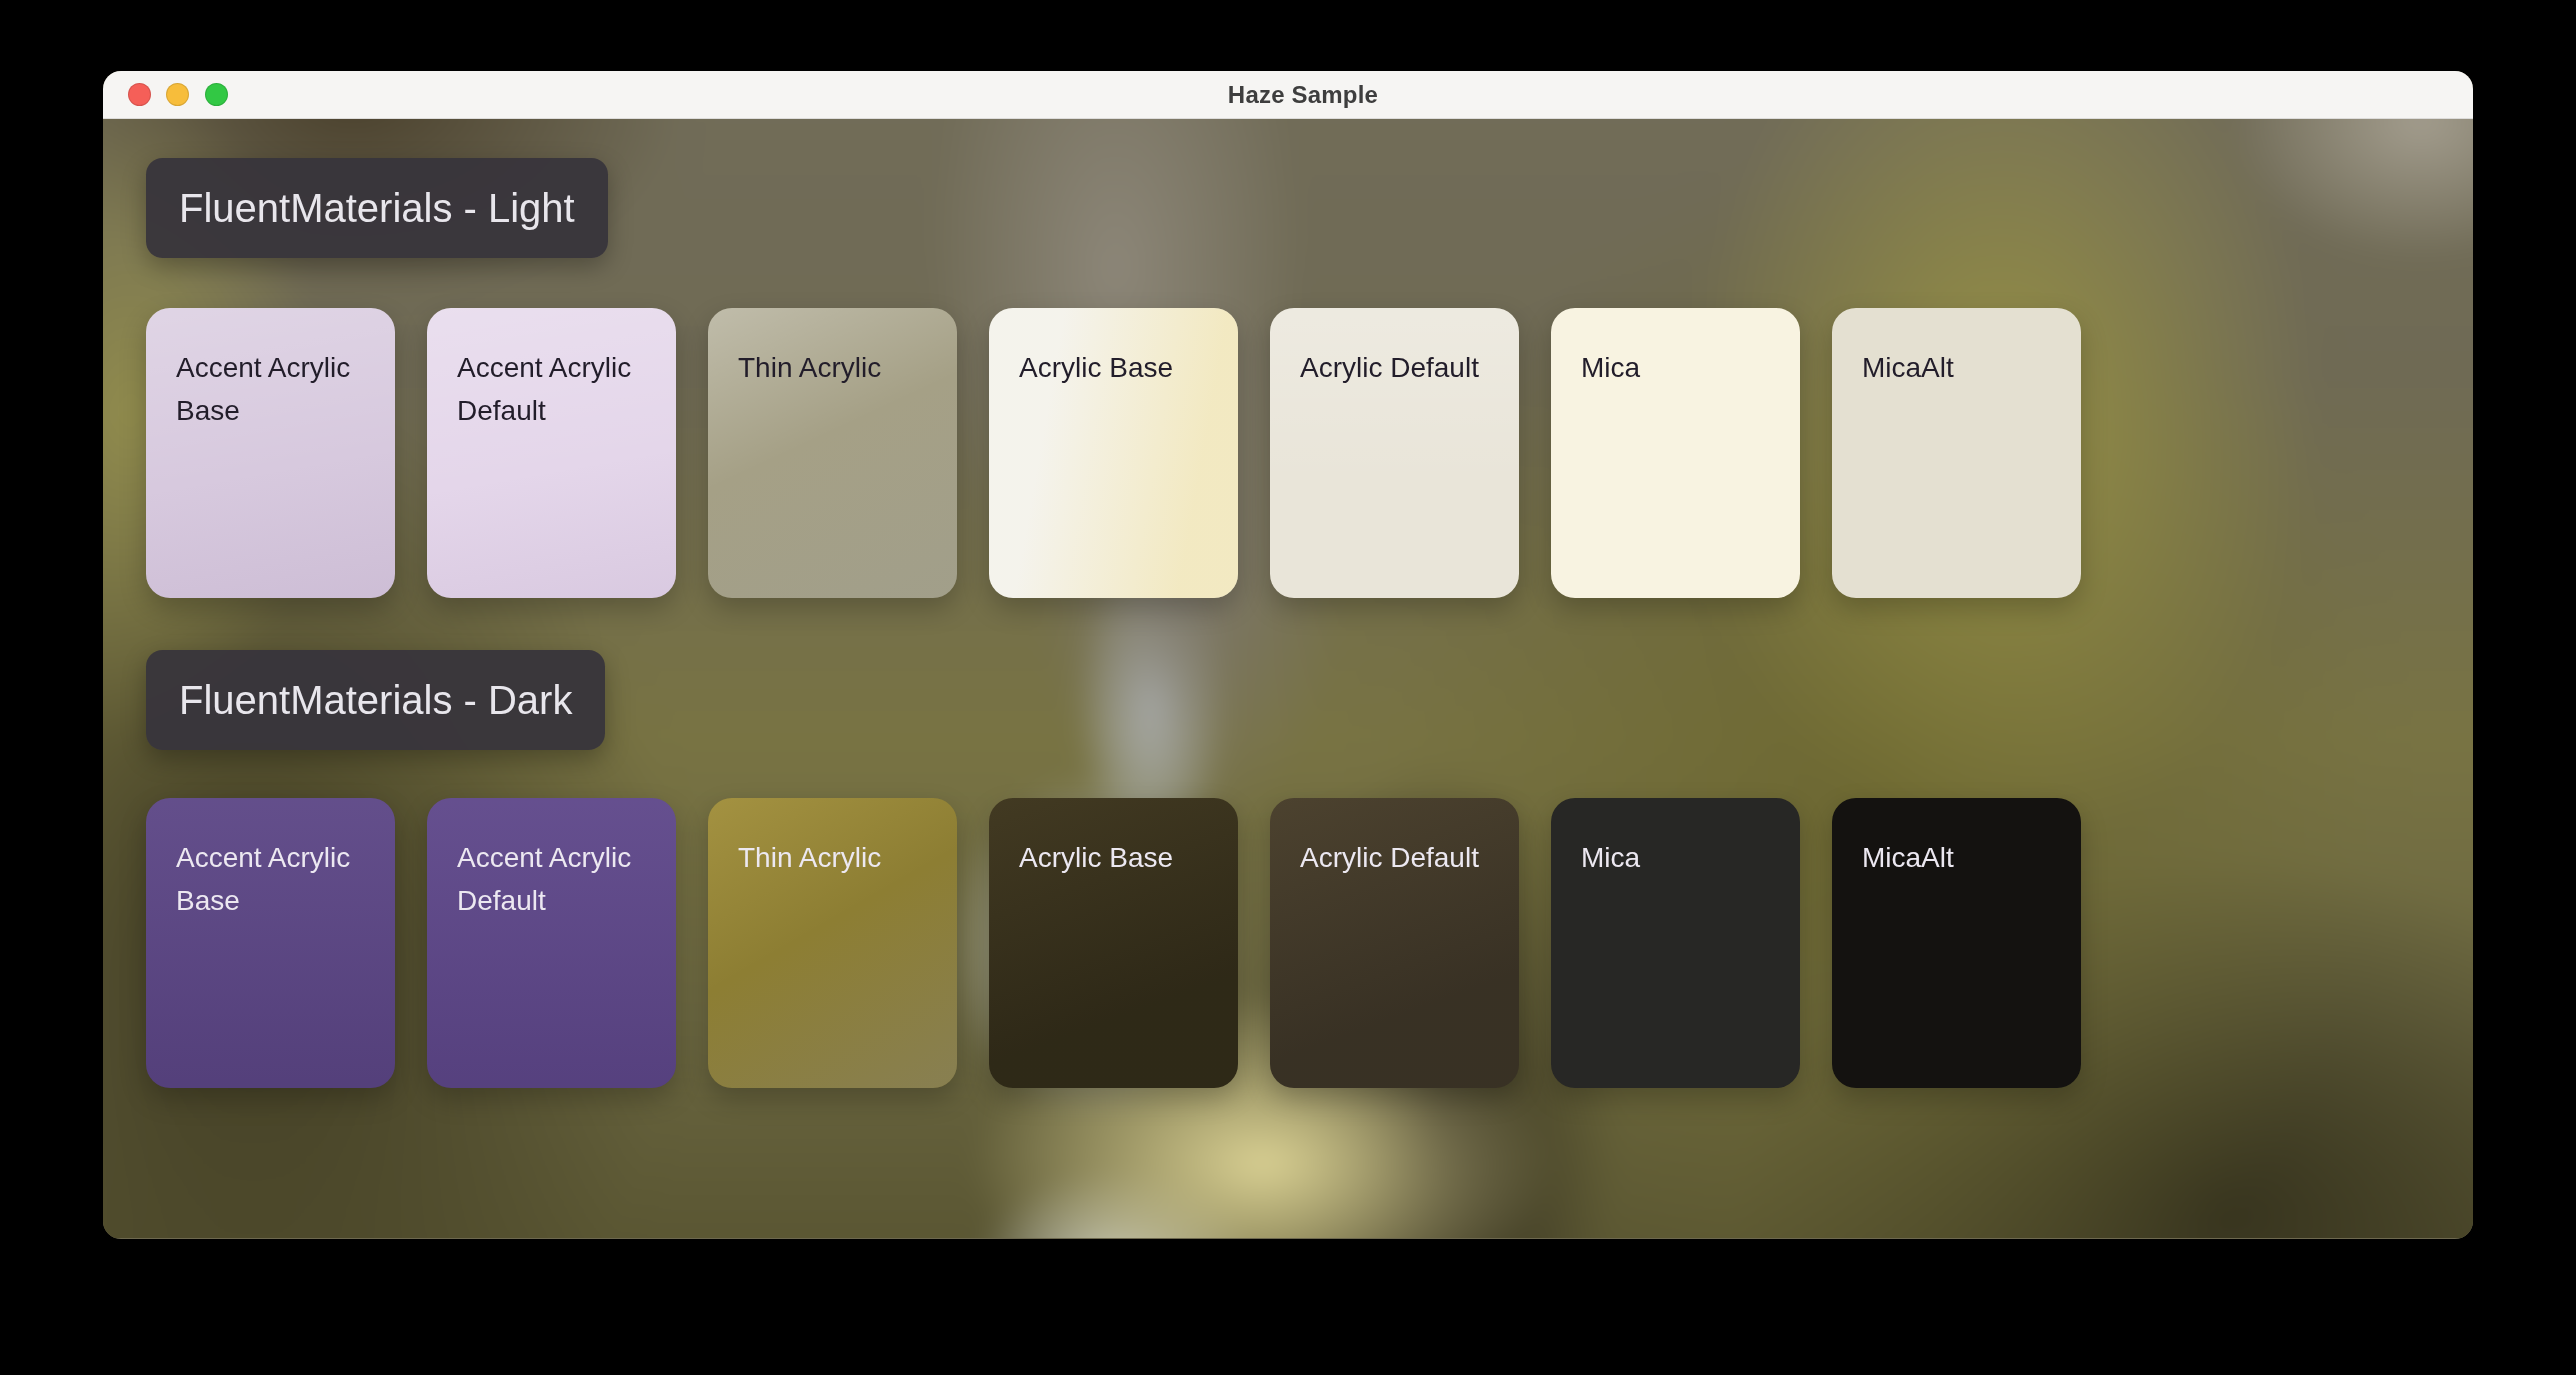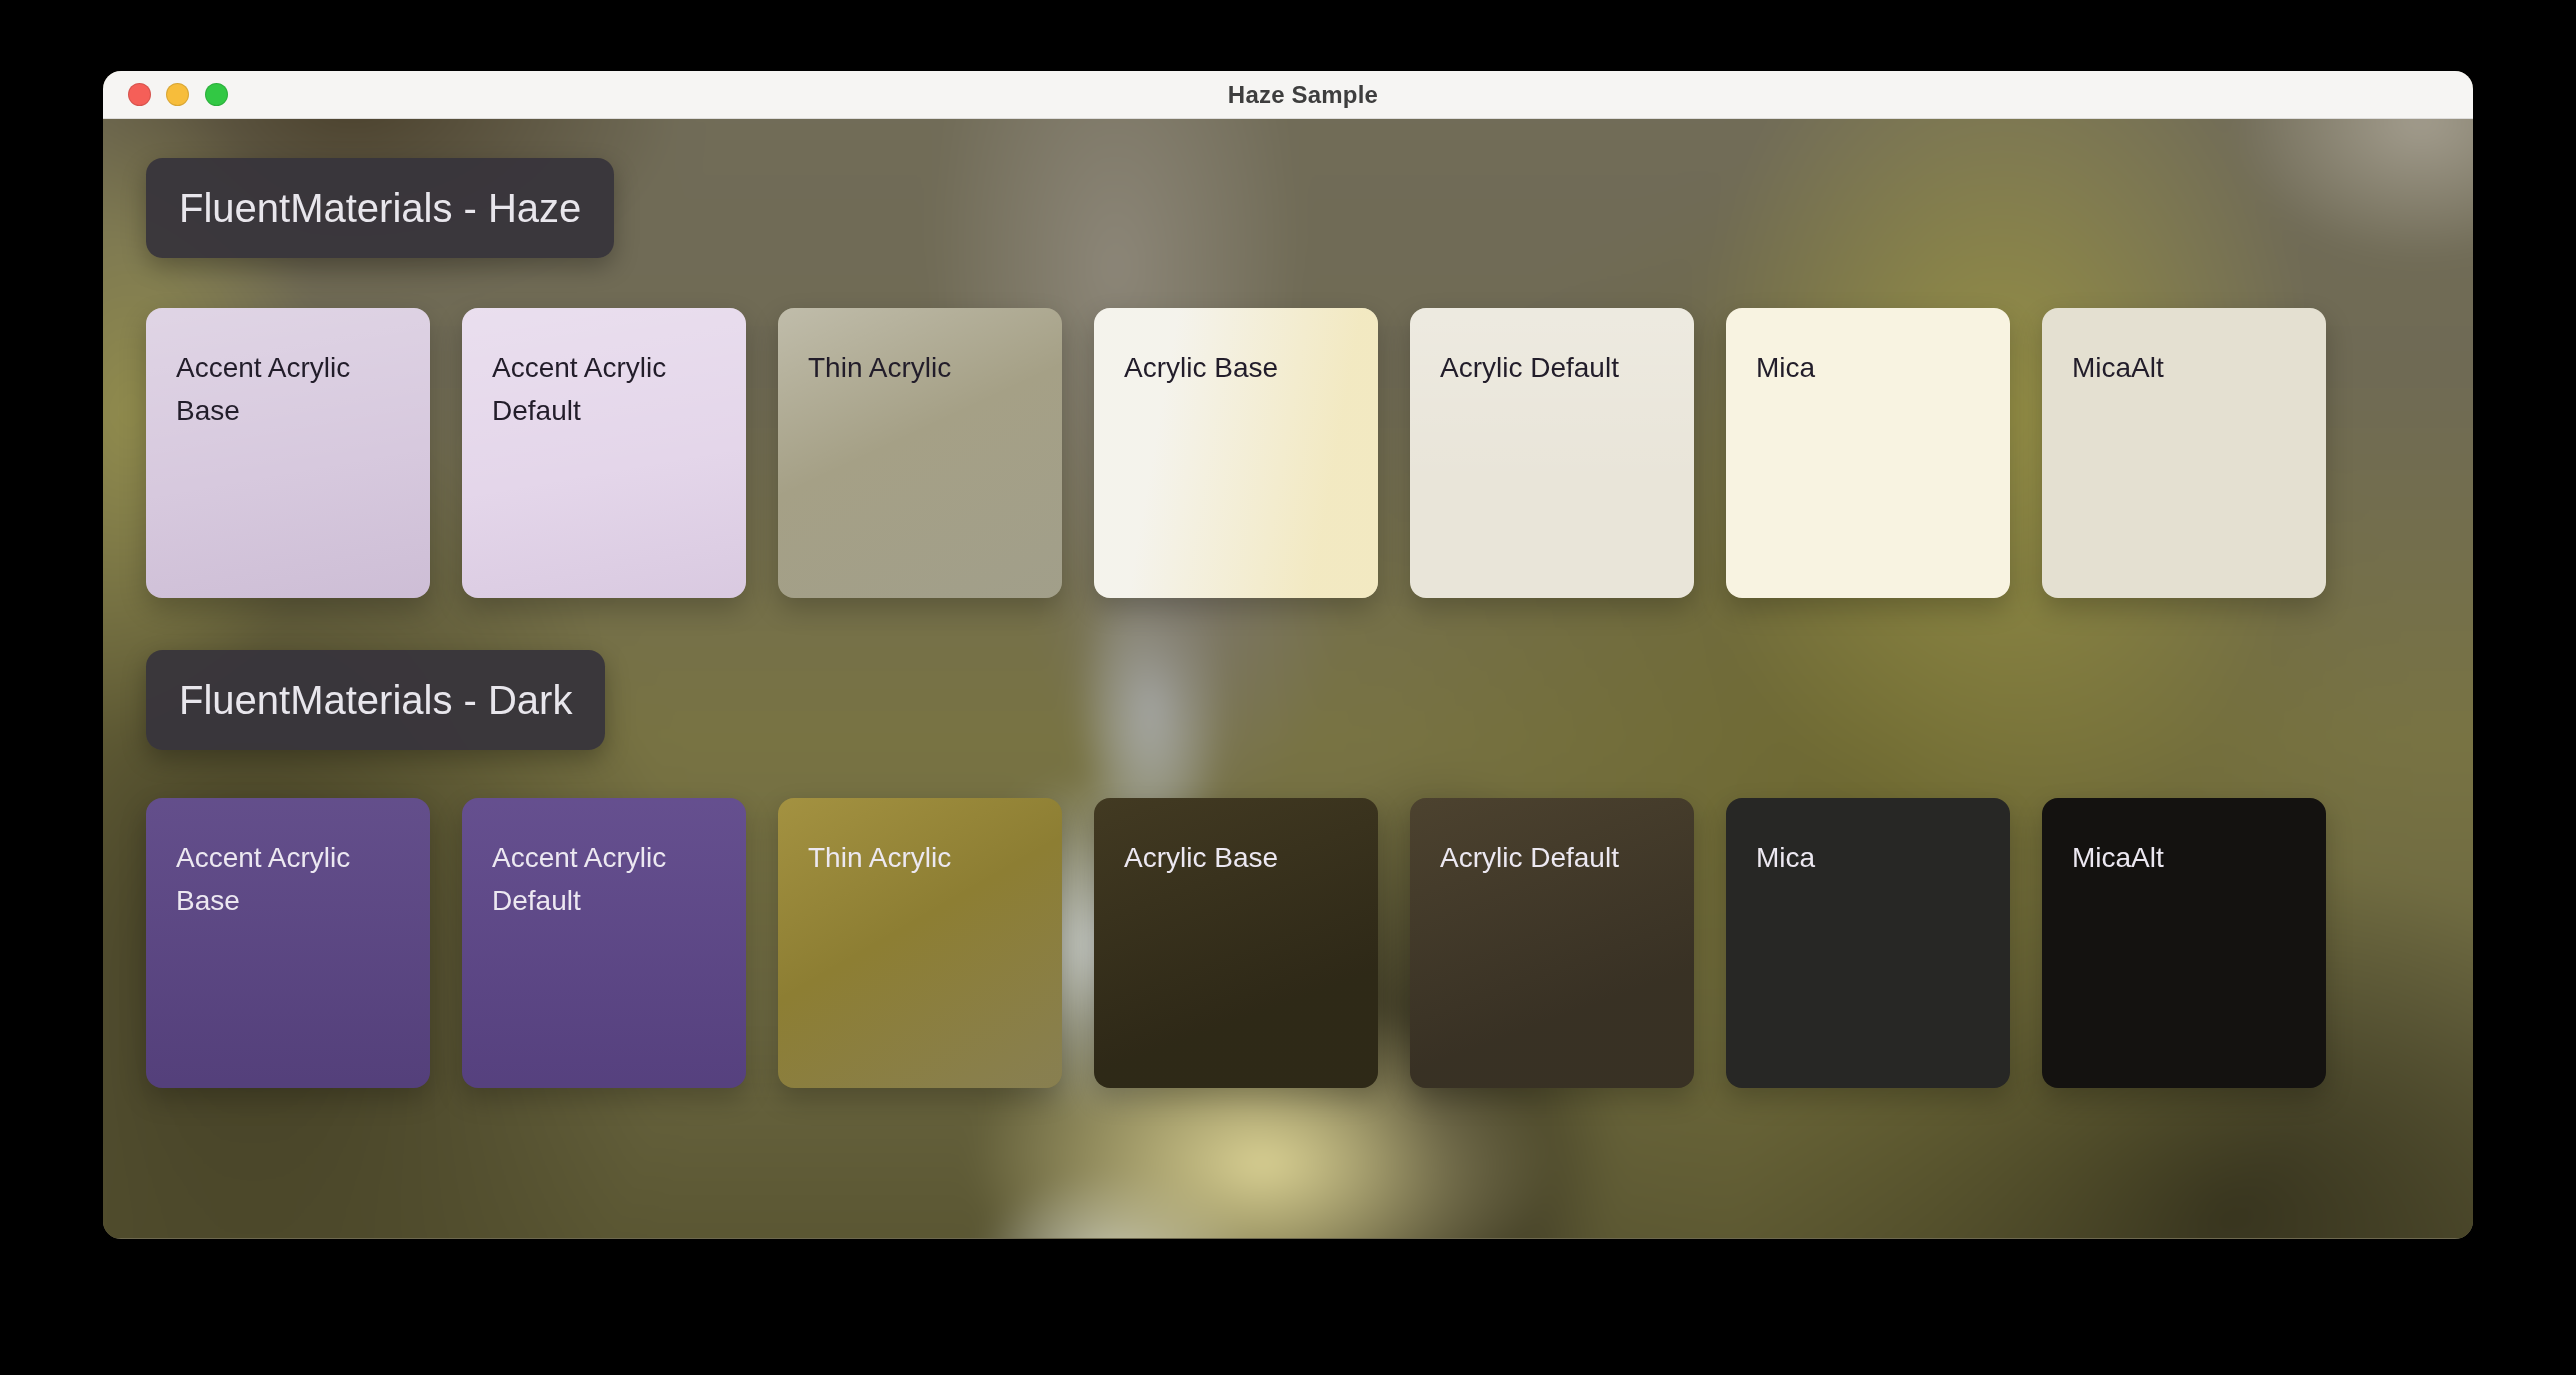--- a/index.html
+++ b/index.html
@@ -42,21 +42,21 @@
   .header-badge{position:absolute;left:43px;height:100px;border-radius:16.4px;
     background:rgba(56,53,59,.96);color:#e8e6ec;font-size:40px;display:flex;align-items:center;
     padding:0 33px;box-shadow:0 9px 24px rgba(0,0,0,.28);z-index:2;}
   #hdr-light{top:39px;}
   #hdr-dark{top:531px;}
 
   
   .row{position:absolute;left:43px;display:flex;gap:32px;z-index:2;}
   #row-light{top:189px;}
   #row-dark{top:679px;}
-  .card{width:284px;height:290px;border-radius:16px;box-sizing:border-box;
+  .card{width:249px;height:290px;border-radius:24px;box-sizing:border-box;
     padding:38px 25.5px 0 30px;font-size:28px;line-height:43px;position:relative;overflow:hidden;
     box-shadow:0 11px 27px rgba(0,0,0,.22);}
   .card .lbl{position:relative;z-index:1;display:block;}
   .row-light .card{color:#221d2a;}
   .row-dark .card{color:#ece8f1;}
   .card::after{content:"";position:absolute;inset:0;pointer-events:none;}
   
   .ov-sheen-tl::after{background:linear-gradient(155deg,rgba(255,255,255,.30),rgba(255,255,255,0) 45%,rgba(150,155,150,.22) 92%);}
   .ov-warm-right::after{background:linear-gradient(100deg,rgba(255,255,255,.25) 25%,rgba(244,226,150,.45) 80%);}
   .ov-soft-top::after{background:linear-gradient(180deg,rgba(255,255,255,.20),rgba(255,255,255,0) 60%);}
@@ -79,21 +79,21 @@
     </div>
     <span class="title">Haze Sample</span>
   </div>
 
   <div class="content">
     <div class="scene">
       <div class="blobs"></div>
     </div>
 
     <div class="header-badge" id="hdr-light">
-      <span>FluentMaterials - Haze</span>
+      <span>FluentMaterials - Light</span>
     </div>
 
     <div class="row row-light" id="row-light">
       <div class="card ov-accent-light" style="background-color: rgb(215, 201, 222);">
         <span class="lbl">Accent Acrylic Base</span>
       </div>
       <div class="card ov-accent-light" style="background-color: rgb(228, 214, 234);">
         <span class="lbl">Accent Acrylic Default</span>
       </div>
       <div class="card ov-sheen-tl" style="background-color: rgb(165, 160, 134);">

